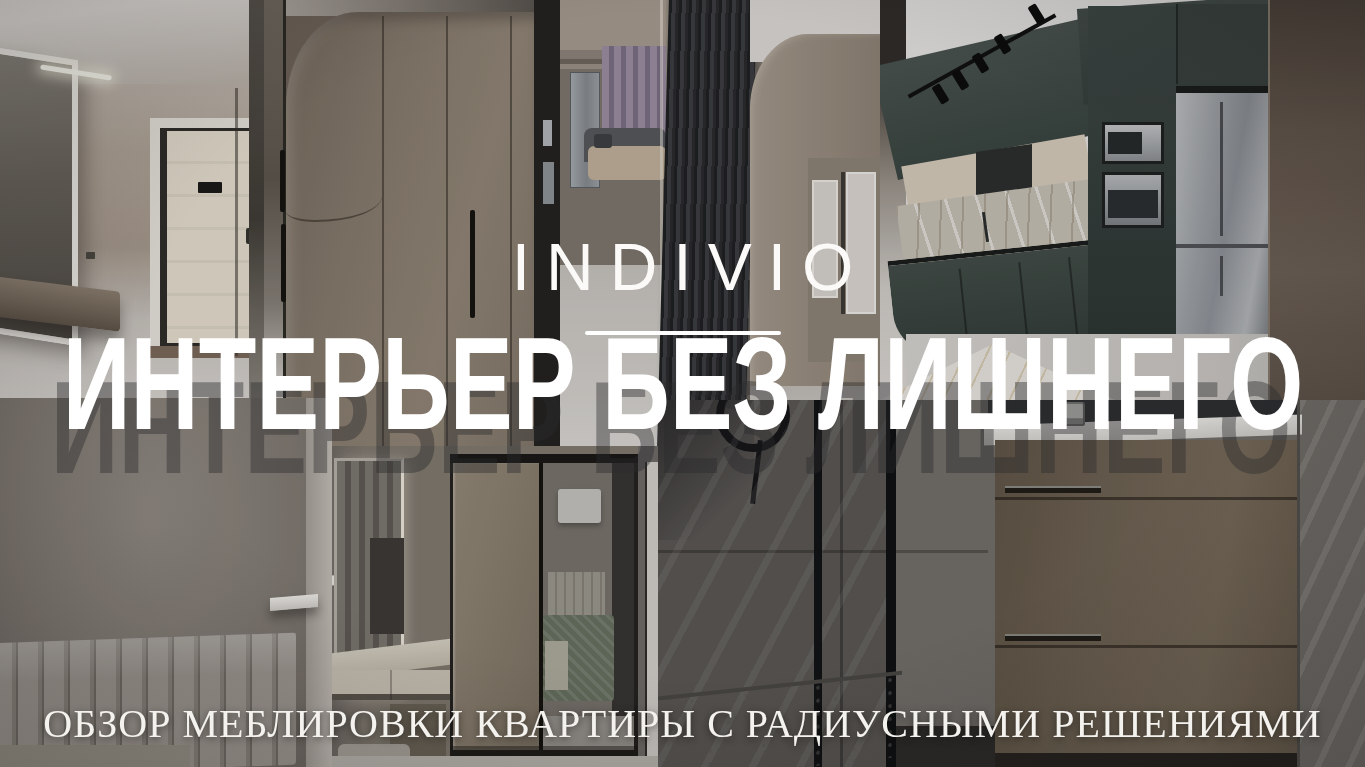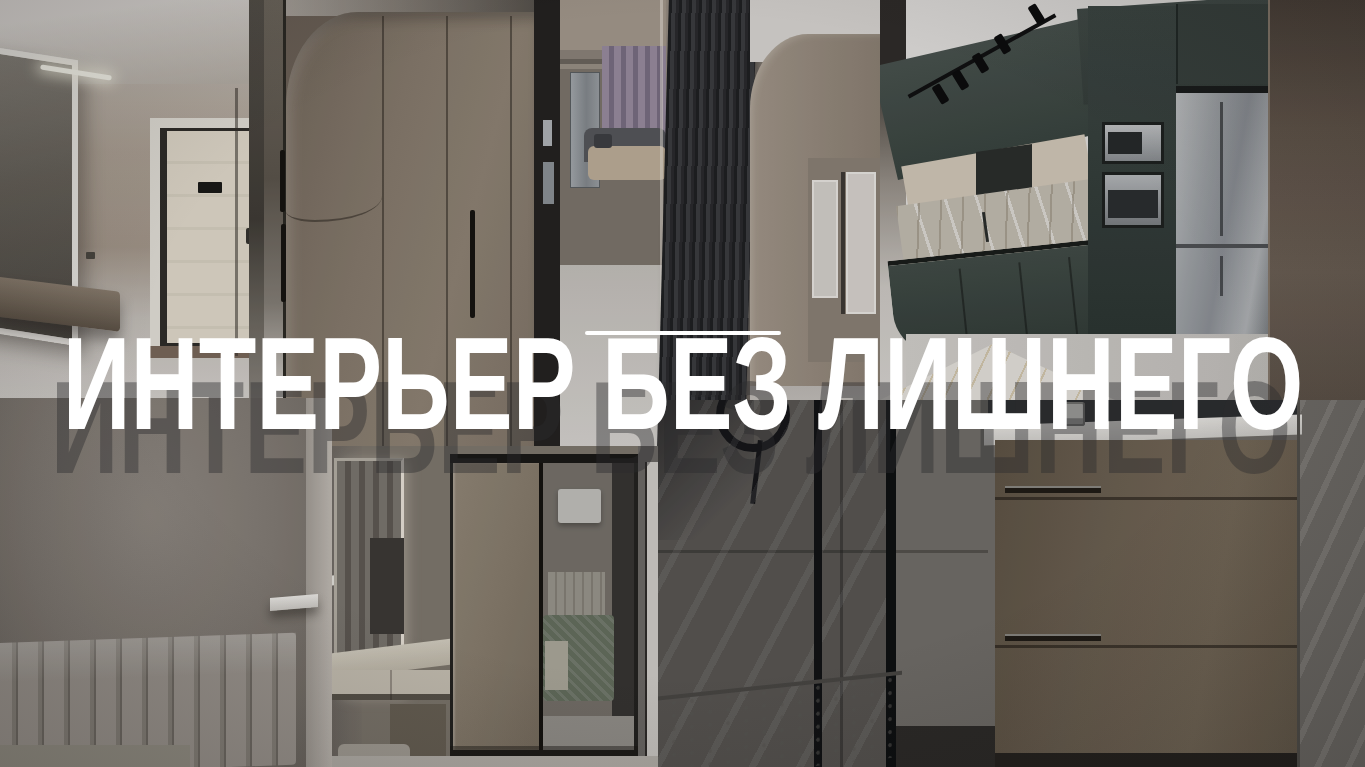--- a/index.html
+++ b/index.html
@@ -387,16 +387,18 @@
       <div class="b-outlet"></div>
       <div class="b-outlet"></div>
     </div>
     <div class="b-tile-r"></div>
   </div>
 
   <div class="dim"></div>
   <div class="vignette"></div>
 
   <div class="title-echo">ИНТЕРЬЕР БЕЗ ЛИШНЕГО</div>
+  <div class="brand">INDIVIO</div>
   <div class="brand-rule"></div>
   <div class="title">ИНТЕРЬЕР БЕЗ ЛИШНЕГО</div>
+  <div class="subtitle">ОБЗОР МЕБЛИРОВКИ КВАРТИРЫ С РАДИУСНЫМИ РЕШЕНИЯМИ</div>
 
 </div>
 
 </body></html>

